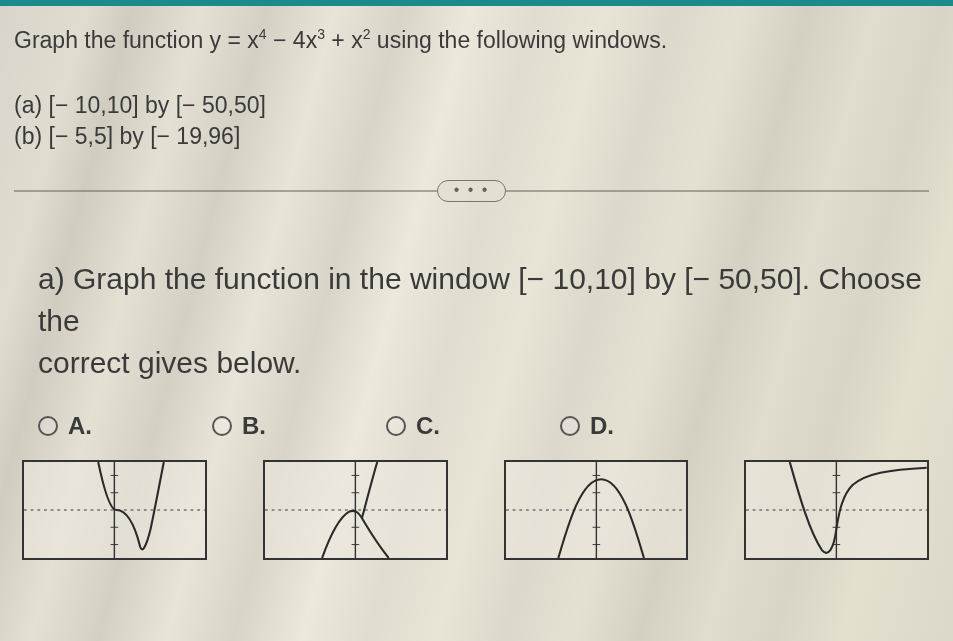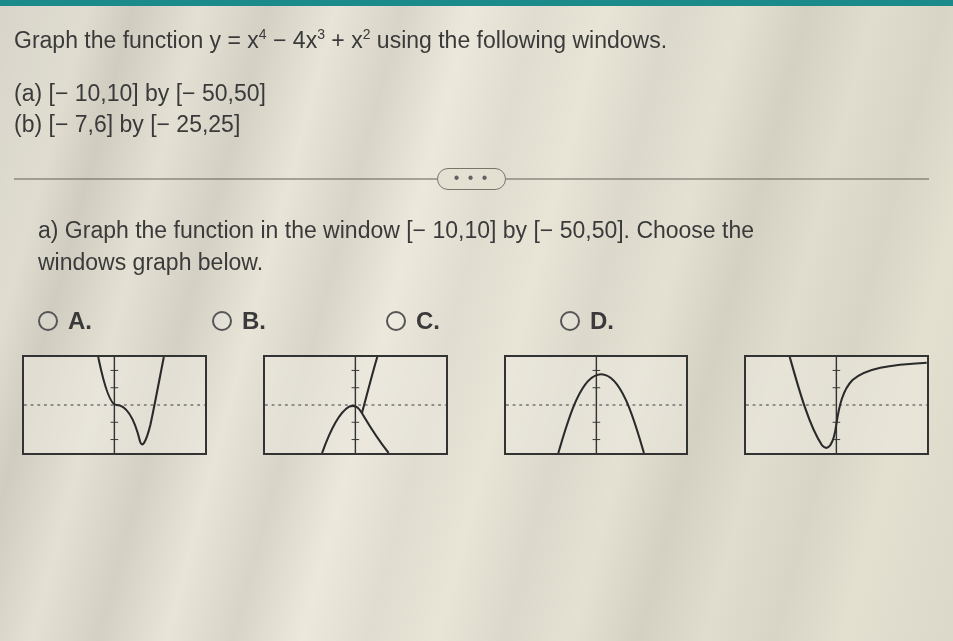--- a/index.html
+++ b/index.html
@@ -14,40 +14,40 @@
       #d4d0c2 72%, #e0dcce 78%, #d8d4c6 84%, #e4e0d0 90%,
       #dcd8ca 100%);
     position: relative;
     overflow: hidden;
     color: #3a3a3a;
     border-top: 6px solid #1a8a8a;
   }
   .page { padding: 18px 24px 10px 14px; }
   .prompt { font-size: 23px; line-height: 1.4; }
   .prompt sup { font-size: 14px; vertical-align: super; }
-  .parts { margin-top: 22px; font-size: 23px; line-height: 1.35; }
+  .parts { margin-top: 34px; font-size: 23px; line-height: 1.35; }
   .divider-row {
     margin-top: 28px;
     display: flex; align-items: center; gap: 0;
   }
   .divider-row .line {
     flex: 1; height: 2px;
     background: #6e6a60; opacity: .55;
   }
   .pill {
     border: 1.5px solid #6e6a60;
     border-radius: 14px;
     background: #e4e0d2;
     font-size: 16px; letter-spacing: 2px;
     padding: 0 16px 2px 16px;
     color: #555; opacity: .9;
   }
   .sub {
-    margin-top: 24px;
-    font-size: 23px; line-height: 1.4;
+    margin-top: 56px;
+    font-size: 30px; line-height: 1.4;
     padding-left: 24px;
   }
   .options {
     margin-top: 28px;
     display: flex;
     padding-left: 24px;
     gap: 120px;
   }
   .opt {
     display: flex; align-items: center; gap: 10px;
@@ -74,34 +74,34 @@
 <body>
 
 <div class="page">
 
   <div class="prompt">
     <span>Graph the function y = x</span><sup>4</sup><span> − 4x</span><sup>3</sup><span> + x</span><sup>2</sup><span> using the following windows.</span>
   </div>
 
   <div class="parts">
     <div>(a) [− 10,10] by [− 50,50]</div>
-    <div>(b) [− 7,6] by [− 25,25]</div>
+    <div>(b) [− 5,5] by [− 19,96]</div>
   </div>
 
   <div class="divider-row">
     <div class="line"></div>
     <div class="pill">
       <span>• • •</span>
     </div>
     <div class="line"></div>
   </div>
 
   <div class="sub">
     <div>a) Graph the function in the window [− 10,10] by [− 50,50]. Choose the</div>
-    <div>windows graph below.</div>
+    <div>correct gives below.</div>
   </div>
 
   <div class="options">
     <div class="opt">
       <span class="radio"></span>
       <span>A.</span>
     </div>
     <div class="opt">
       <span class="radio"></span>
       <span>B.</span>

